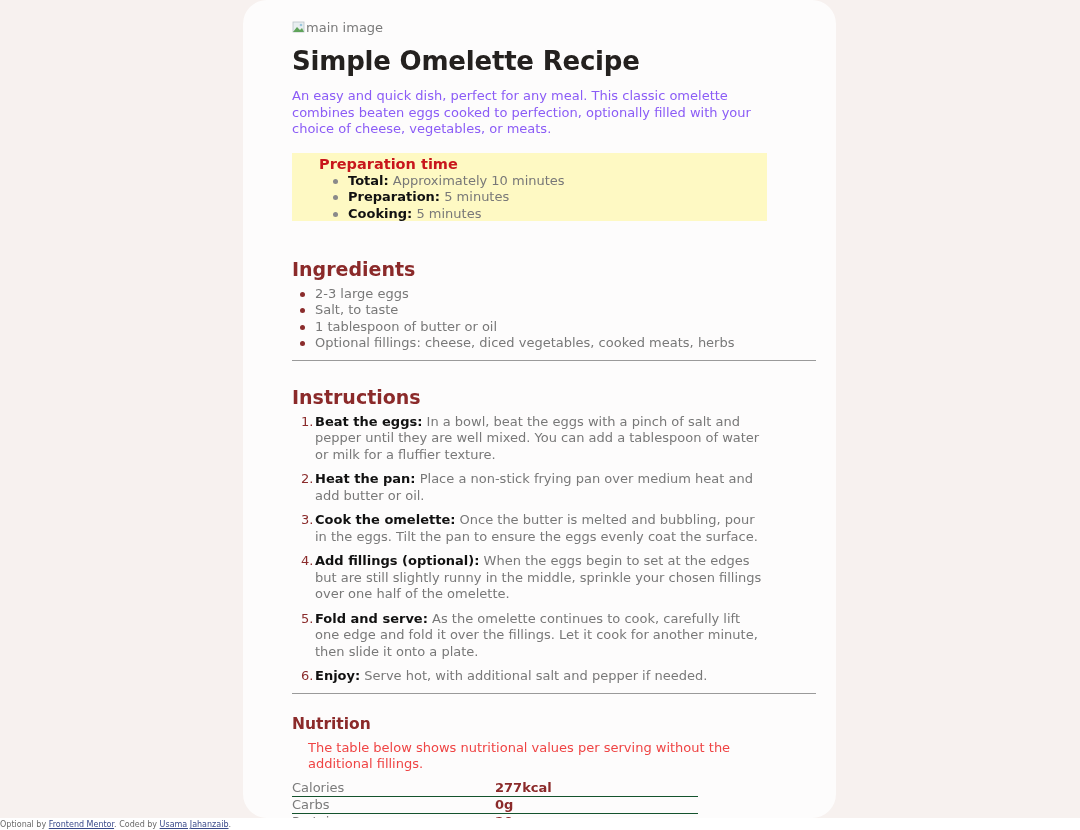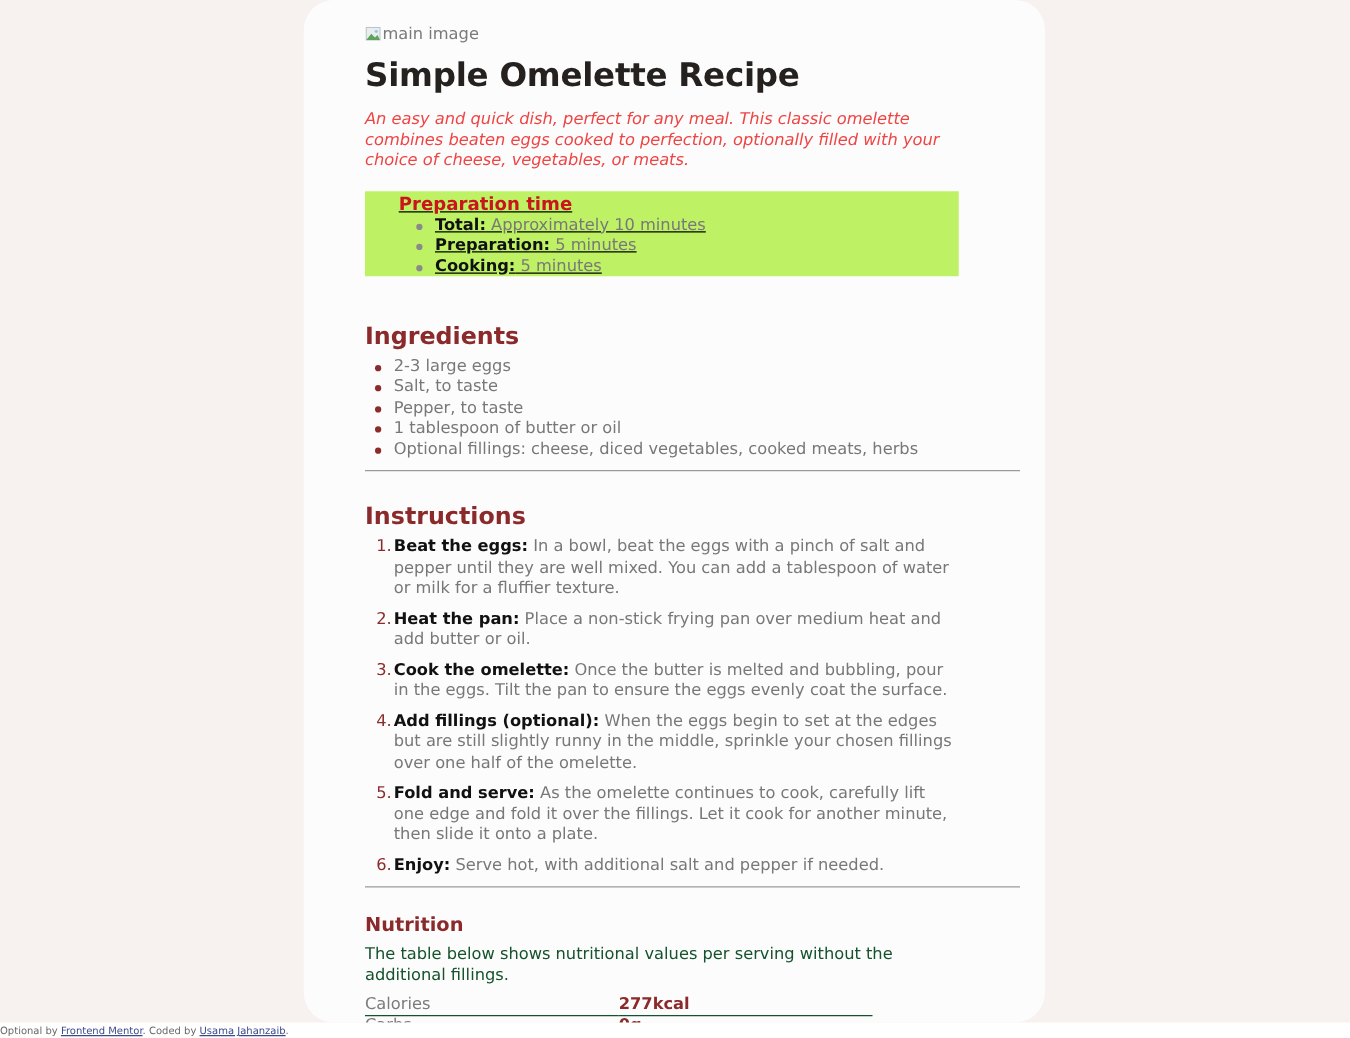--- a/index.html
+++ b/index.html
@@ -25,25 +25,25 @@
     }
     .broken-img {
       width: 14px; height: 14px; display: inline-block; margin-right: 0px;
       position: relative;
     }
     h1 {
       margin: 0 0 10px 0; font-size: 26px; font-weight: bold; color: #24211f;
       line-height: 34px; letter-spacing: -0.2px;
     }
     .intro {
-      margin: 0 0 15px 0; font-size: 13px; line-height: 16.5px; color: #ef4444; font-style: italic;
+      margin: 0 0 15px 0; font-size: 13px; line-height: 16.5px; color: #8b5cf6;
     }
     .prep {
-      background: #bef264; width: 475px; box-sizing: border-box;
-      padding: 2px 0 0 27px; height: 68px; text-decoration: underline;
+      background: #fef9c3; width: 475px; box-sizing: border-box;
+      padding: 2px 0 0 27px; height: 68px;
     }
     .prep h3 {
       margin: 0; font-size: 14.5px; font-weight: bold; color: #c8161c; line-height: 18px;
     }
     ul.prep-list { margin: 0; padding-left: 29px; list-style: none; }
     ul.prep-list li, ul.ing-list li {
       font-size: 13px; line-height: 16.5px; color: #787878; position: relative;
     }
     ul.prep-list li::before, ul.ing-list li::before {
       content: ""; position: absolute; left: -15px; top: 6px; width: 5px; height: 5px;
@@ -64,21 +64,21 @@
     ol.inst-list { margin: 0; padding-left: 23px; list-style: none; counter-reset: step; }
     ol.inst-list li {
       font-size: 13px; line-height: 16.5px; color: #787878; position: relative;
       margin-bottom: 8px; width: 452px; counter-increment: step;
     }
     ol.inst-list li::before {
       content: counter(step) "."; position: absolute; left: -14px; top: 0;
       color: #8b2c2c;
     }
     .nut h2 { font-size: 15.5px; margin-top: 20px; margin-bottom: 6px; line-height: 20px; }
-    .nut p { margin: 0 0 7px 0; font-size: 13px; line-height: 16.5px; color: #14532d; }
+    .nut p { margin: 0 0 7px 16px; font-size: 13px; line-height: 16.5px; color: #ef4444; }
     table.nut-table { border-collapse: collapse; width: 406px; }
     table.nut-table td {
       font-size: 13px; line-height: 15.5px; padding: 0; border-bottom: 1px solid #14532d;
       height: 16px;
     }
     td.nlabel { color: #7b7b7b; width: 203px; }
     td.nval { color: #8b2a2a; font-weight: bold; }
     .footer {
       position: absolute; left: 0; top: 819px; font-size: 8px; color: #6a6a6a;
       line-height: 12px;
@@ -113,21 +113,20 @@
         <li><b class="k">Preparation:</b><span> 5 minutes</span></li>
         <li><b class="k">Cooking:</b><span> 5 minutes</span></li>
       </ul>
     </section>
 
     <section class="ing">
       <h2>Ingredients</h2>
       <ul class="ing-list">
         <li>2-3 large eggs</li>
         <li>Salt, to taste</li>
-        <li>Pepper, to taste</li>
         <li>1 tablespoon of butter or oil</li>
         <li>Optional fillings: cheese, diced vegetables, cooked meats, herbs</li>
       </ul>
       <hr class="div">
     </section>
 
     <section class="inst">
       <h2>Instructions</h2>
       <ol class="inst-list">
         <li><b class="k">Beat the eggs:</b><span> In a bowl, beat the eggs with a pinch of salt and pepper until they are well mixed. You can add a tablespoon of water or milk for a fluffier texture.</span></li>

